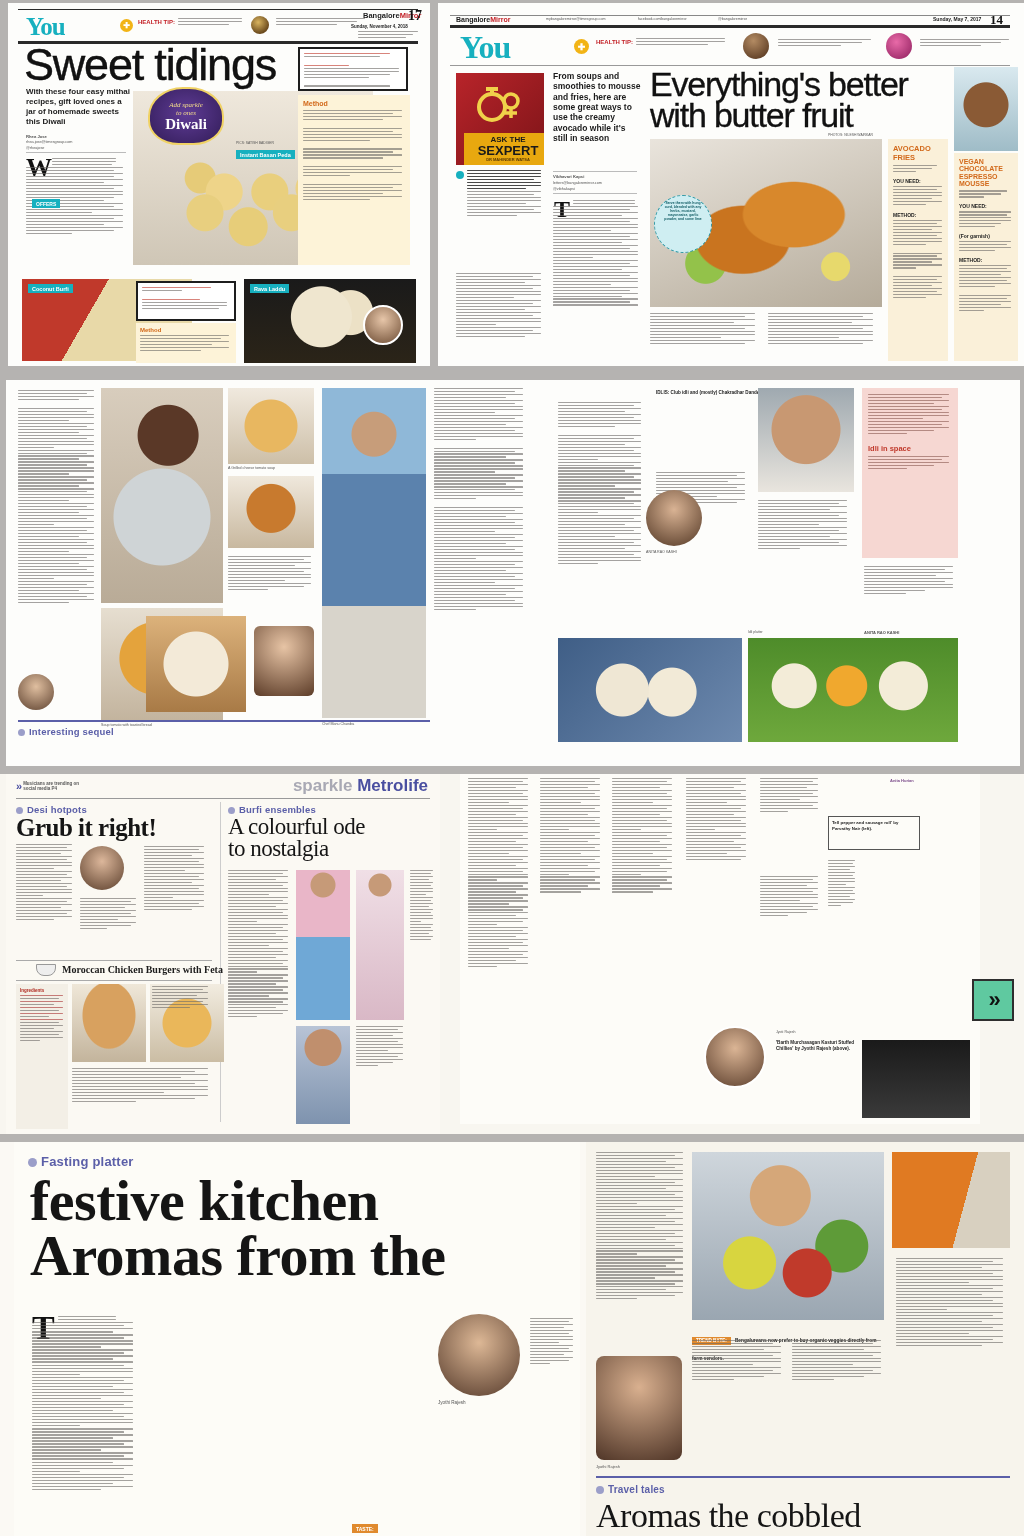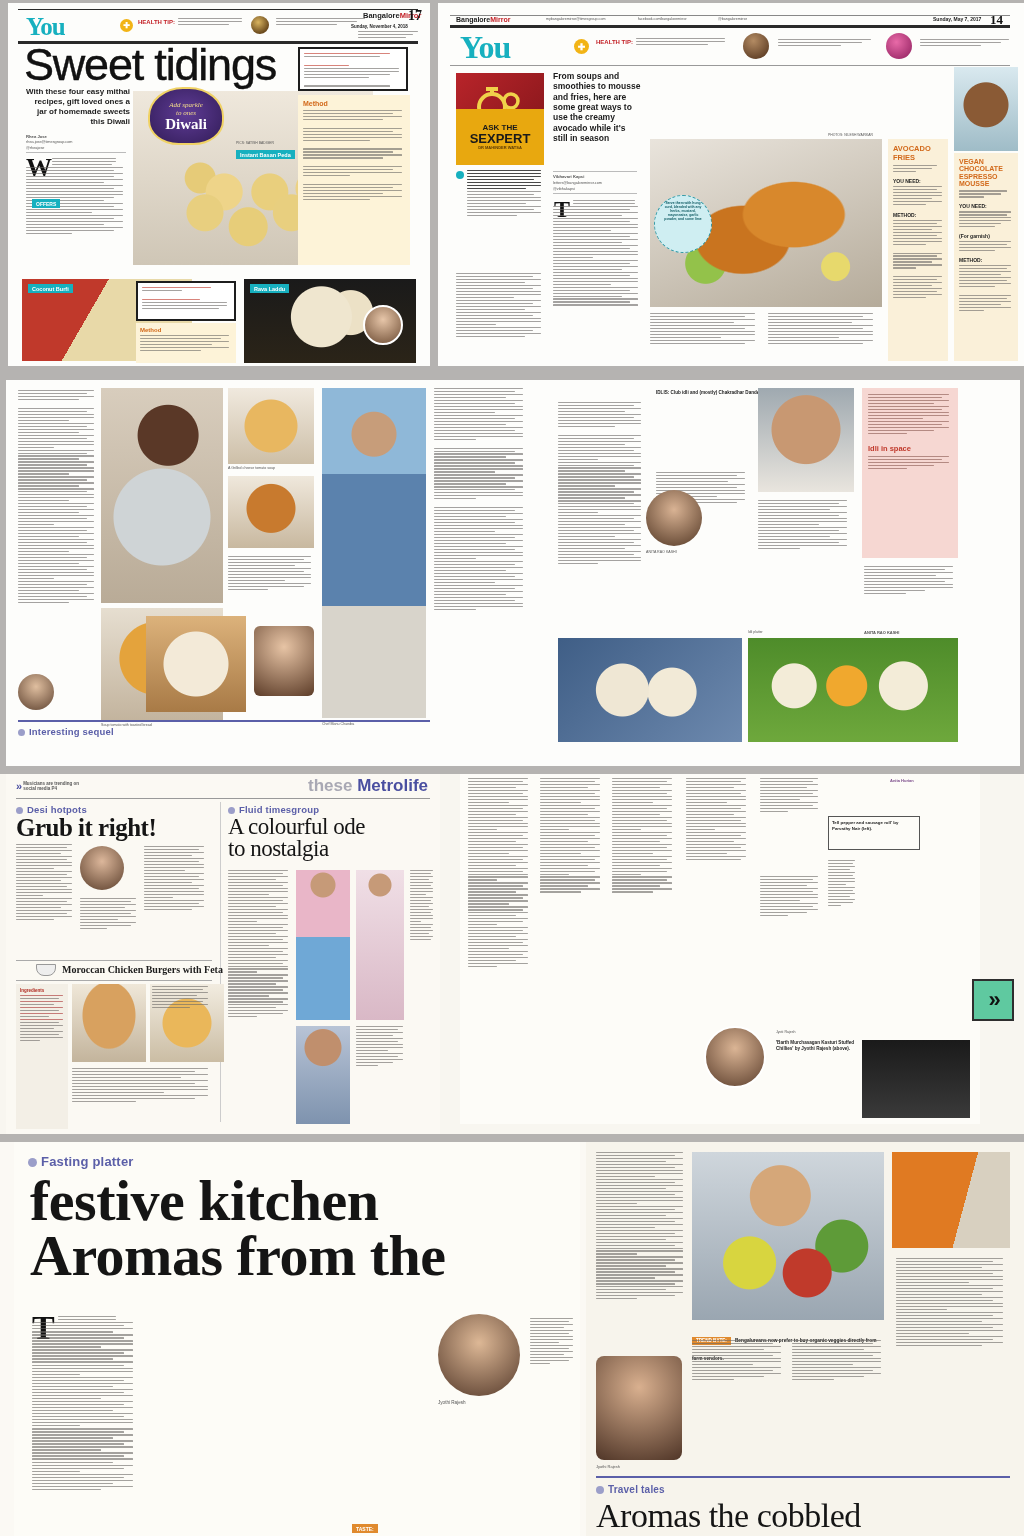--- a/index.html
+++ b/index.html
@@ -110,21 +110,21 @@
     <div class="lines tiny" style="left:350px;top:28px;width:62px;">
       <i class="s1"></i>
         <i class="s2"></i>
         <i class="s3"></i>
     </div>
 
     <div class="rule thick" style="position:absolute;left:10px;top:38px;width:400px;"></div>
 
     <div class="hl-sans" style="position:absolute;left:16px;top:42px;font-size:45px; -webkit-text-stroke:.4px #000;">Sweet tidings</div>
 
-    <div style="position:absolute;left:18px;top:84px;width:104px;font-family:'Liberation Sans',sans-serif;font-weight:bold;font-size:8px;line-height:1.25;color:#1d1d1d;text-align:right;">With these four easy mithai recipes, gift loved ones a jar of homemade sweets this Diwali</div>
+    <div style="position:absolute;left:18px;top:84px;width:104px;font-family:'Liberation Sans',sans-serif;font-weight:bold;font-size:8px;line-height:1.25;color:#1d1d1d;">With these four easy mithai recipes, gift loved ones a jar of homemade sweets this Diwali</div>
     <div class="credit" style="position:absolute;left:18px;top:131px;font-size:4.2px;font-weight:bold;">Rhea Jose</div>
     <div class="credit" style="position:absolute;left:18px;top:137px;font-size:3.8px;">rhea.jose@timesgroup.com</div>
     <div class="credit" style="position:absolute;left:18px;top:143px;font-size:3.8px;">@rheajose</div>
     <div class="rule" style="position:absolute;left:18px;top:149px;width:100px;background:#bbb;"></div>
 
     <div class="dropcap" style="position:absolute;left:18px;top:154px;font-size:26px;">W</div>
     <div class="lines tiny" style="left:18px;top:155px;width:100px;height:105px;">
       <i class="s4" style="margin-left:26px;width:64%"></i>
         <i class="s4" style="margin-left:26px;width:64%"></i>
       <i class="s3" style="margin-left:26px;width:60%"></i>
@@ -298,21 +298,21 @@
     <div style="position:absolute;left:18px;top:70px;width:88px;height:92px;
                 background:linear-gradient(135deg,#b8242a,#7d1418);overflow:hidden;">
       <div style="position:absolute;left:14px;top:12px;width:58px;height:44px;">
         <svg viewBox="0 0 58 44" width="58" height="44">
           <circle cx="22" cy="22" r="13" fill="none" stroke="#f0d24a" stroke-width="4"></circle>
           <path d="M22 9 V2 M16 4 H28" stroke="#f0d24a" stroke-width="4" fill="none"></path>
           <circle cx="41" cy="16" r="7" fill="none" stroke="#f0d24a" stroke-width="3.5"></circle>
           <path d="M41 23 V33 M35 28 H47" stroke="#f0d24a" stroke-width="3.5" fill="none"></path>
         </svg>
       </div>
-      <div style="position:absolute;left:0;bottom:0;width:100%;background:#e8a80f;padding:15px 0;text-align:center;">
+      <div style="position:absolute;left:8px;bottom:0;width:100%;background:#e8a80f;padding:3px 0;text-align:center;">
         <div style="font-family:'Liberation Sans',sans-serif;font-weight:bold;font-size:8px;color:#1a1a1a;line-height:1;">ASK THE</div>
         <div style="font-family:'Liberation Sans',sans-serif;font-weight:bold;font-size:13px;color:#1a1a1a;line-height:1;">SEXPERT</div>
         <div style="font-family:'Liberation Sans',sans-serif;font-weight:bold;font-size:4px;color:#5c3b05;">DR MAHINDER WATSA</div>
       </div>
     </div>
     <div style="position:absolute;left:18px;top:168px;width:8px;height:8px;border-radius:50%;background:#17b0bf;"></div>
     <div class="lines tiny" style="left:29px;top:167px;width:76px;height:95px;">
       <i class="s1" style="background:#1a1a1a;opacity:.8"></i>
         <i class="s1" style="background:#1a1a1a;opacity:.8"></i>
       <i class="s1" style="background:#1a1a1a;opacity:.8"></i>
@@ -394,20 +394,21 @@
         <i class="s4"></i>
         <i class="s1"></i>
         <i class="s2"></i>
         <i class="s1"></i>
       <i class="s3"></i>
         <i class="s1"></i>
         <i class="s2"></i>
         <i class="s1"></i>
     </div>
 
+    <div class="hl-sans" style="position:absolute;left:212px;top:66px;width:300px;font-size:34px;-webkit-text-stroke:.3px #000;">Everything's better with butter fruit</div>
 
     <div class="ph" style="left:212px;top:136px;width:232px;height:168px;background:
            radial-gradient(ellipse at 62% 45%, #d8882c 0 50px, transparent 52px),
            radial-gradient(ellipse at 40% 60%, #c9741f 0 46px, transparent 48px),
            radial-gradient(circle at 24% 74%, #93c24a 0 20px, transparent 21px),
            radial-gradient(circle at 80% 76%, #e7d96c 0 14px, transparent 15px),
            linear-gradient(160deg,#e9e4dc,#b5ab9a);"></div>
     <div class="credit" style="position:absolute;left:390px;top:130px;font-size:3.4px;">PHOTOS: NILESH WAIRKAR</div>
 
     <div style="position:absolute;left:216px;top:192px;width:58px;height:58px;border-radius:50%;
@@ -894,21 +895,21 @@
   <div class="gap" style="top:766px;height:8px;"></div>
 
   <div class="panel" style="left:0px; top:774px; width:1024px; height:360px; background:#f8f6f0;">
 
     <div style="position:absolute;left:6px;top:0;width:434px;height:360px;background:#fbf9f3;">
       <div style="position:absolute;left:10px;top:6px;display:flex;align-items:center;gap:4px;">
         <span style="font-family:'Liberation Sans',sans-serif;font-weight:bold;font-size:11px;color:#4a4fa0;letter-spacing:-3px;">»</span>
         <span style="font-family:'Liberation Sans',sans-serif;font-size:4.5px;font-weight:bold;color:#555;width:64px;display:inline-block;line-height:1.2;">Musicians are trending on social media P4</span>
       </div>
       <div class="metrolife" style="position:absolute;right:12px;top:2px;font-size:17px;">
-        <span class="a">these</span>
+        <span class="a">sparkle</span>
         <span class="b">Metrolife</span>
       </div>
       <div class="rule" style="position:absolute;left:10px;top:24px;width:414px;background:#999;"></div>
       <div class="rule" style="position:absolute;left:214px;top:28px;width:1px;height:320px;background:#ccc;"></div>
 
       <div class="kicker" style="position:absolute;left:10px;top:30px;">
         <span class="dot"></span><span>Desi hotpots</span>
       </div>
       <div class="hl-serif" style="position:absolute;left:10px;top:42px;font-size:25px;">Grub it right!</div>
 
@@ -1030,21 +1031,21 @@
           <i class="s2"></i>
         <i class="s1"></i>
           <i class="s1"></i>
           <i class="s4"></i>
           <i class="s1"></i>
           <i class="s2"></i>
           <i class="s5"></i>
       </div>
 
       <div class="kicker" style="position:absolute;left:222px;top:30px;">
-        <span class="dot"></span><span>Fluid timesgroup</span>
+        <span class="dot"></span><span>Burfi ensembles</span>
       </div>
       <div class="hl-serif" style="position:absolute;left:222px;top:42px;font-size:23px;font-weight:normal;">
         <div>A colourful ode</div>
         <div>to nostalgia</div>
       </div>
 
       <div class="lines tiny" style="left:222px;top:96px;width:62px;height:250px;">
         <i class="s1"></i>
           <i class="s2"></i>
           <i class="s1"></i>

